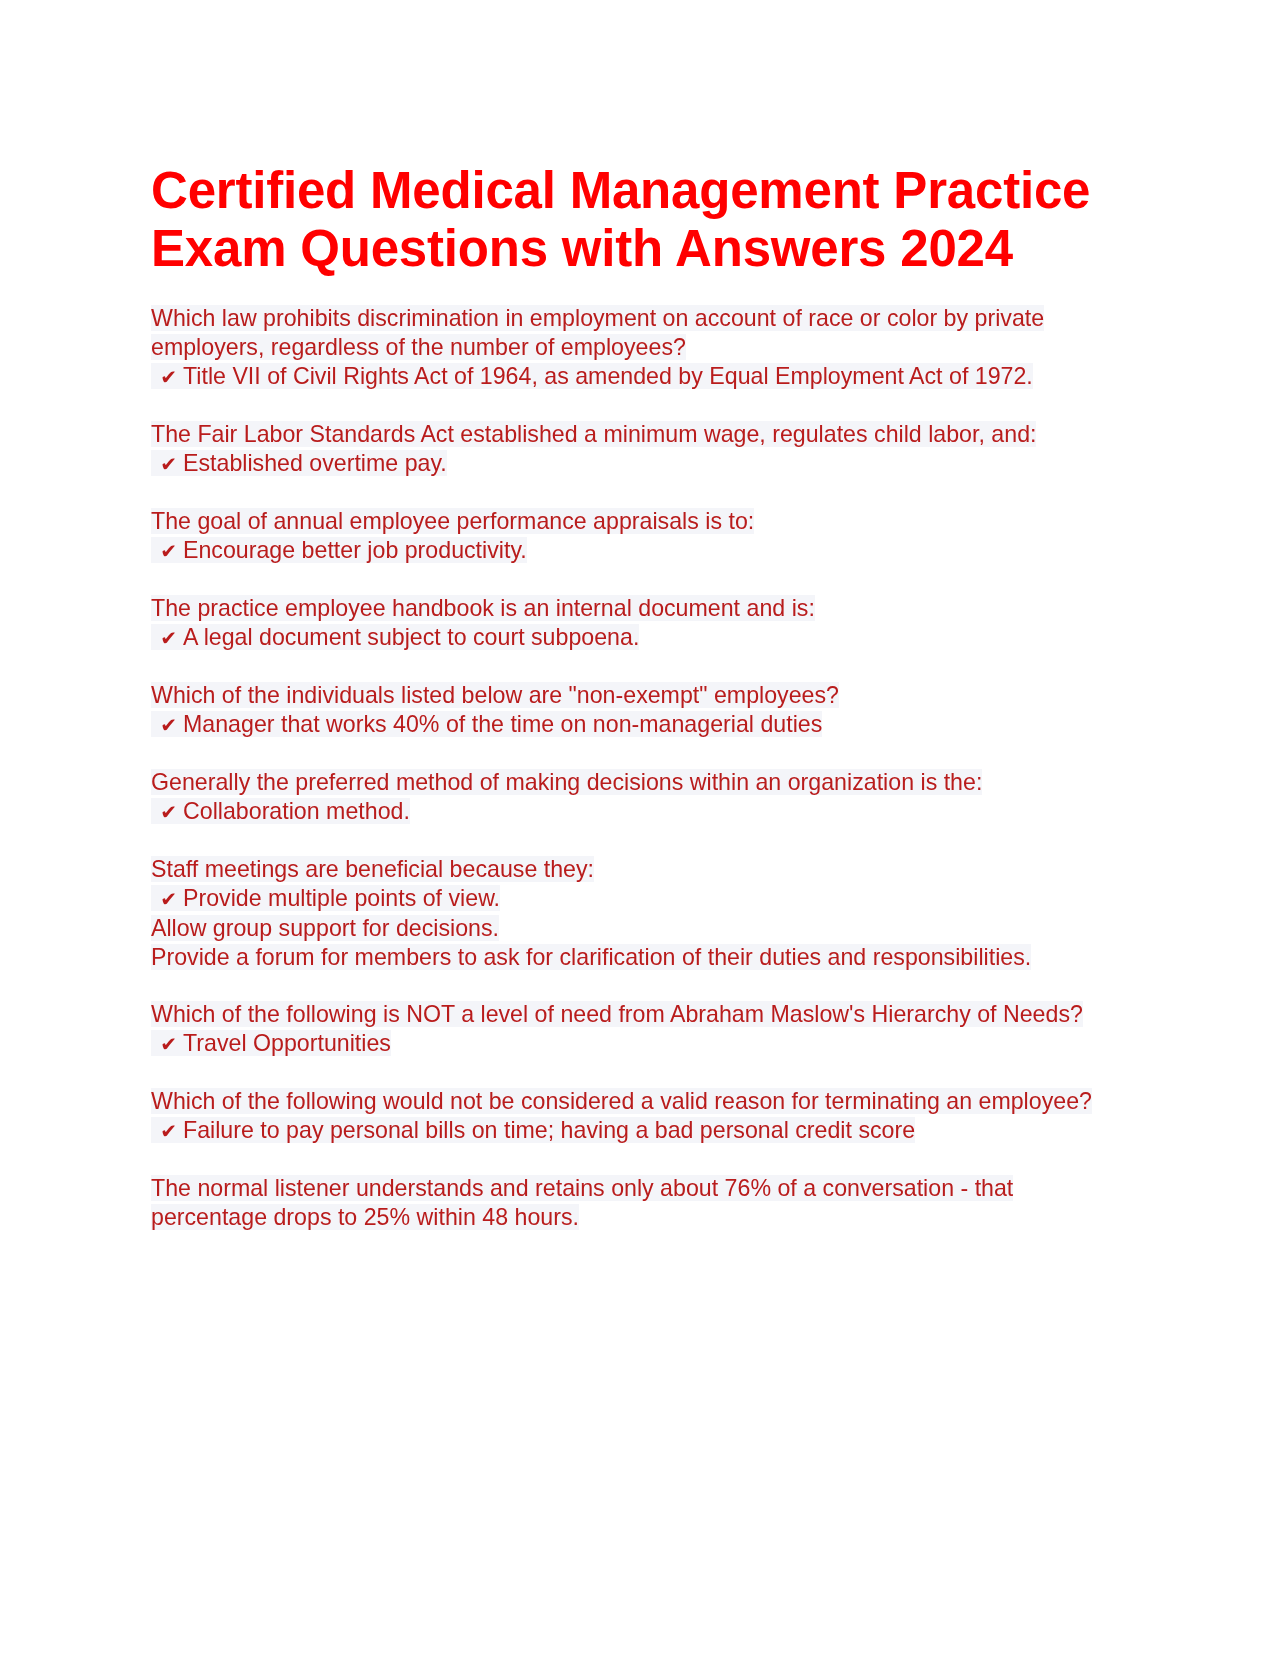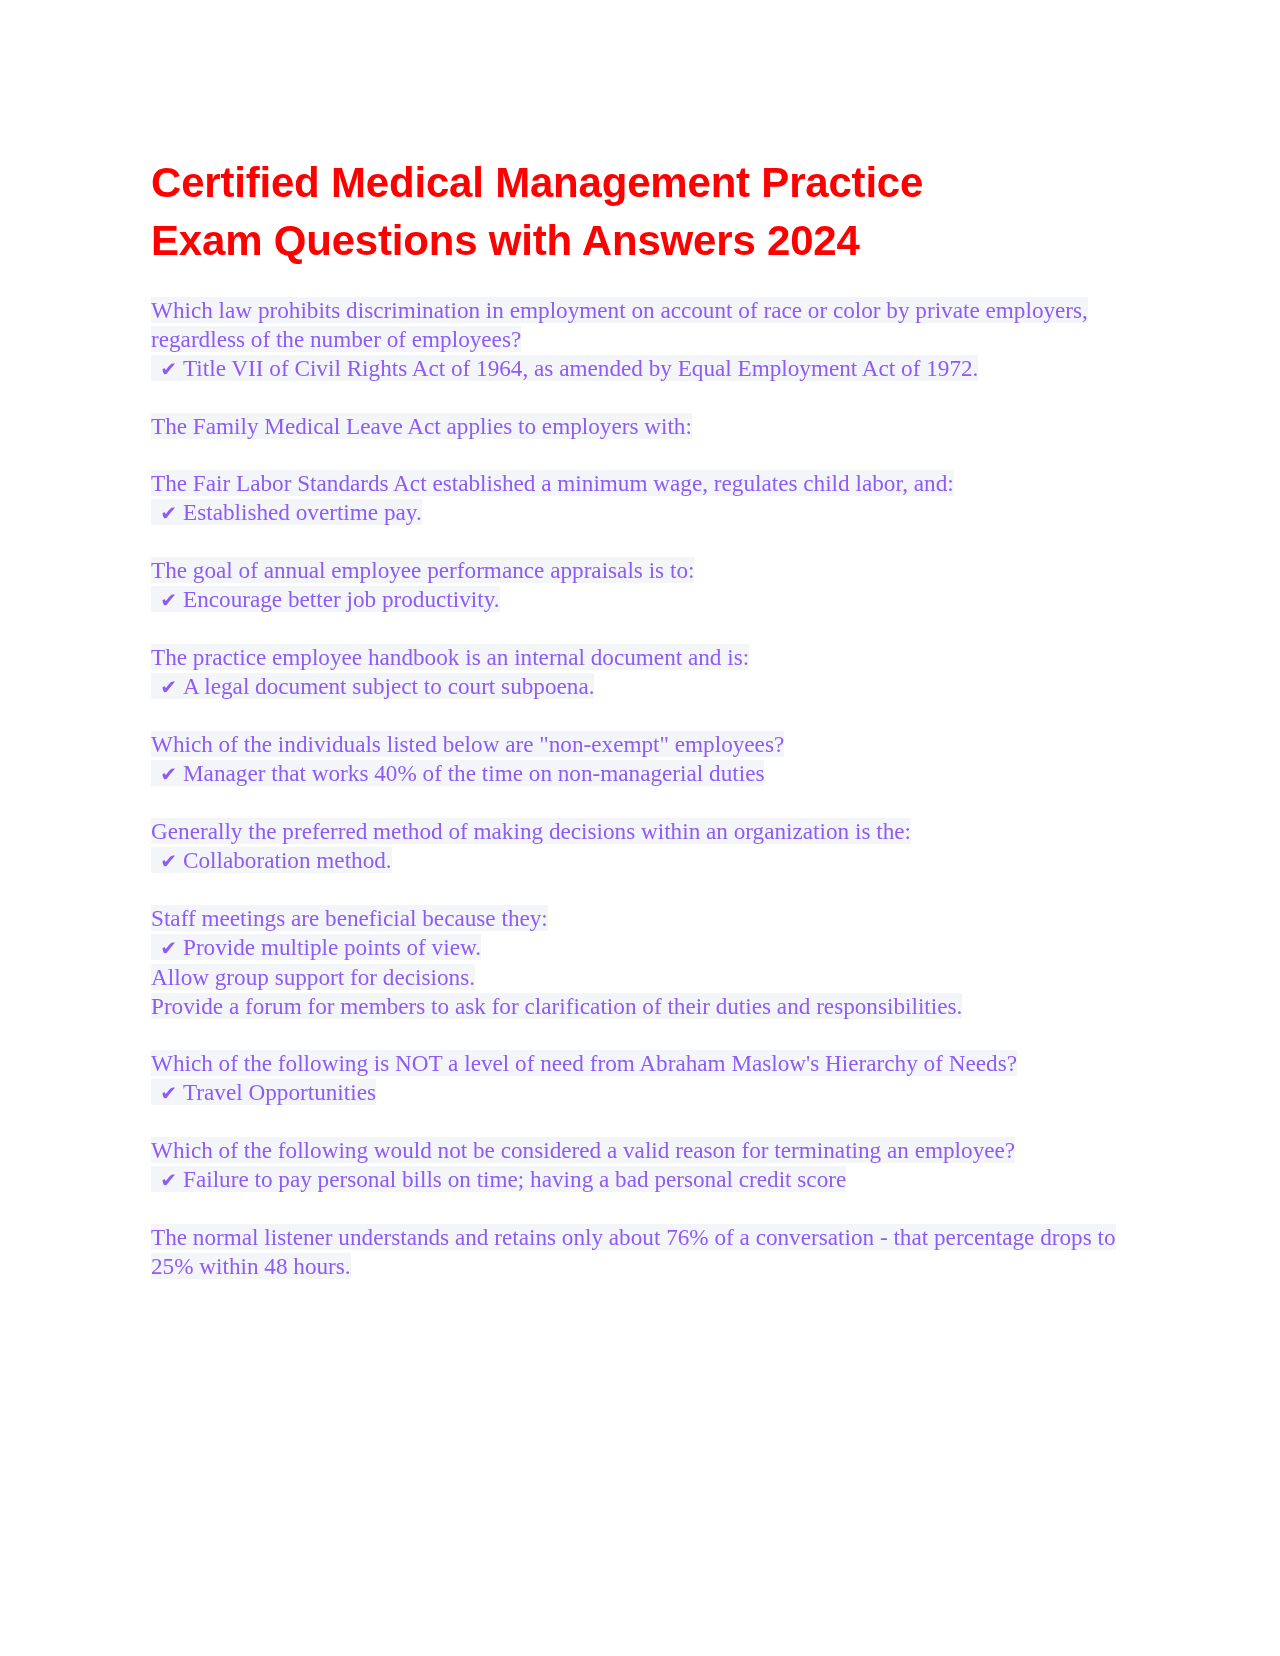--- a/index.html
+++ b/index.html
@@ -2,51 +2,50 @@
 <html><head>
 <meta charset="utf-8">
 <style>
   html, body { margin: 0; padding: 0; background: #ffffff; }
   body { width: 1280px; height: 1656px; position: relative; overflow: hidden; }
   .page { position: absolute; left: 151px; top: 150px; width: 980px; }
   .title {
     font-family: "Liberation Sans", sans-serif;
     font-weight: bold;
     color: #ff0000;
-    font-size: 42px;
+    font-size: 51px;
     line-height: 58px;
-    margin: 4px 0 26px 0;
+    margin: 12px 0 26px 0;
     letter-spacing: -0.2px;
   }
   .qa { margin: 0 0 28px 0; }
   .line {
-    font-family: Liberation Serif, serif;
+    font-family: Liberation Sans, sans-serif;
     font-size: 23.2px;
     line-height: 29px;
-    color: #8b5cf6;
+    color: #b91c1c;
   }
   .hl { background: #f4f5f9; box-decoration-break: clone; -webkit-box-decoration-break: clone; }
   .check { display: inline-block; width: 26px; text-align: right; margin-right: 6px; font-size: 20px; }
 </style>
 </head>
 <body>
 
 <div class="page">
   <h1 class="title">
     <span>Certified Medical Management Practice</span><br>
     <span>Exam Questions with Answers 2024</span>
   </h1>
 
   <div class="qa">
     <div class="line"><span class="hl">Which law prohibits discrimination in employment on account of race or color by private employers, regardless of the number of employees?</span></div>
     <div class="line"><span class="hl"><span class="check">✔</span><span>Title VII of Civil Rights Act of 1964, as amended by Equal Employment Act of 1972.</span></span></div>
   </div>
 
   <div class="qa">
-    <div class="line"><span class="hl">The Family Medical Leave Act applies to employers with:</span></div>
   </div>
 
   <div class="qa">
     <div class="line"><span class="hl">The Fair Labor Standards Act established a minimum wage, regulates child labor, and:</span></div>
     <div class="line"><span class="hl"><span class="check">✔</span><span>Established overtime pay.</span></span></div>
   </div>
 
   <div class="qa">
     <div class="line"><span class="hl">The goal of annual employee performance appraisals is to:</span></div>
     <div class="line"><span class="hl"><span class="check">✔</span><span>Encourage better job productivity.</span></span></div>

